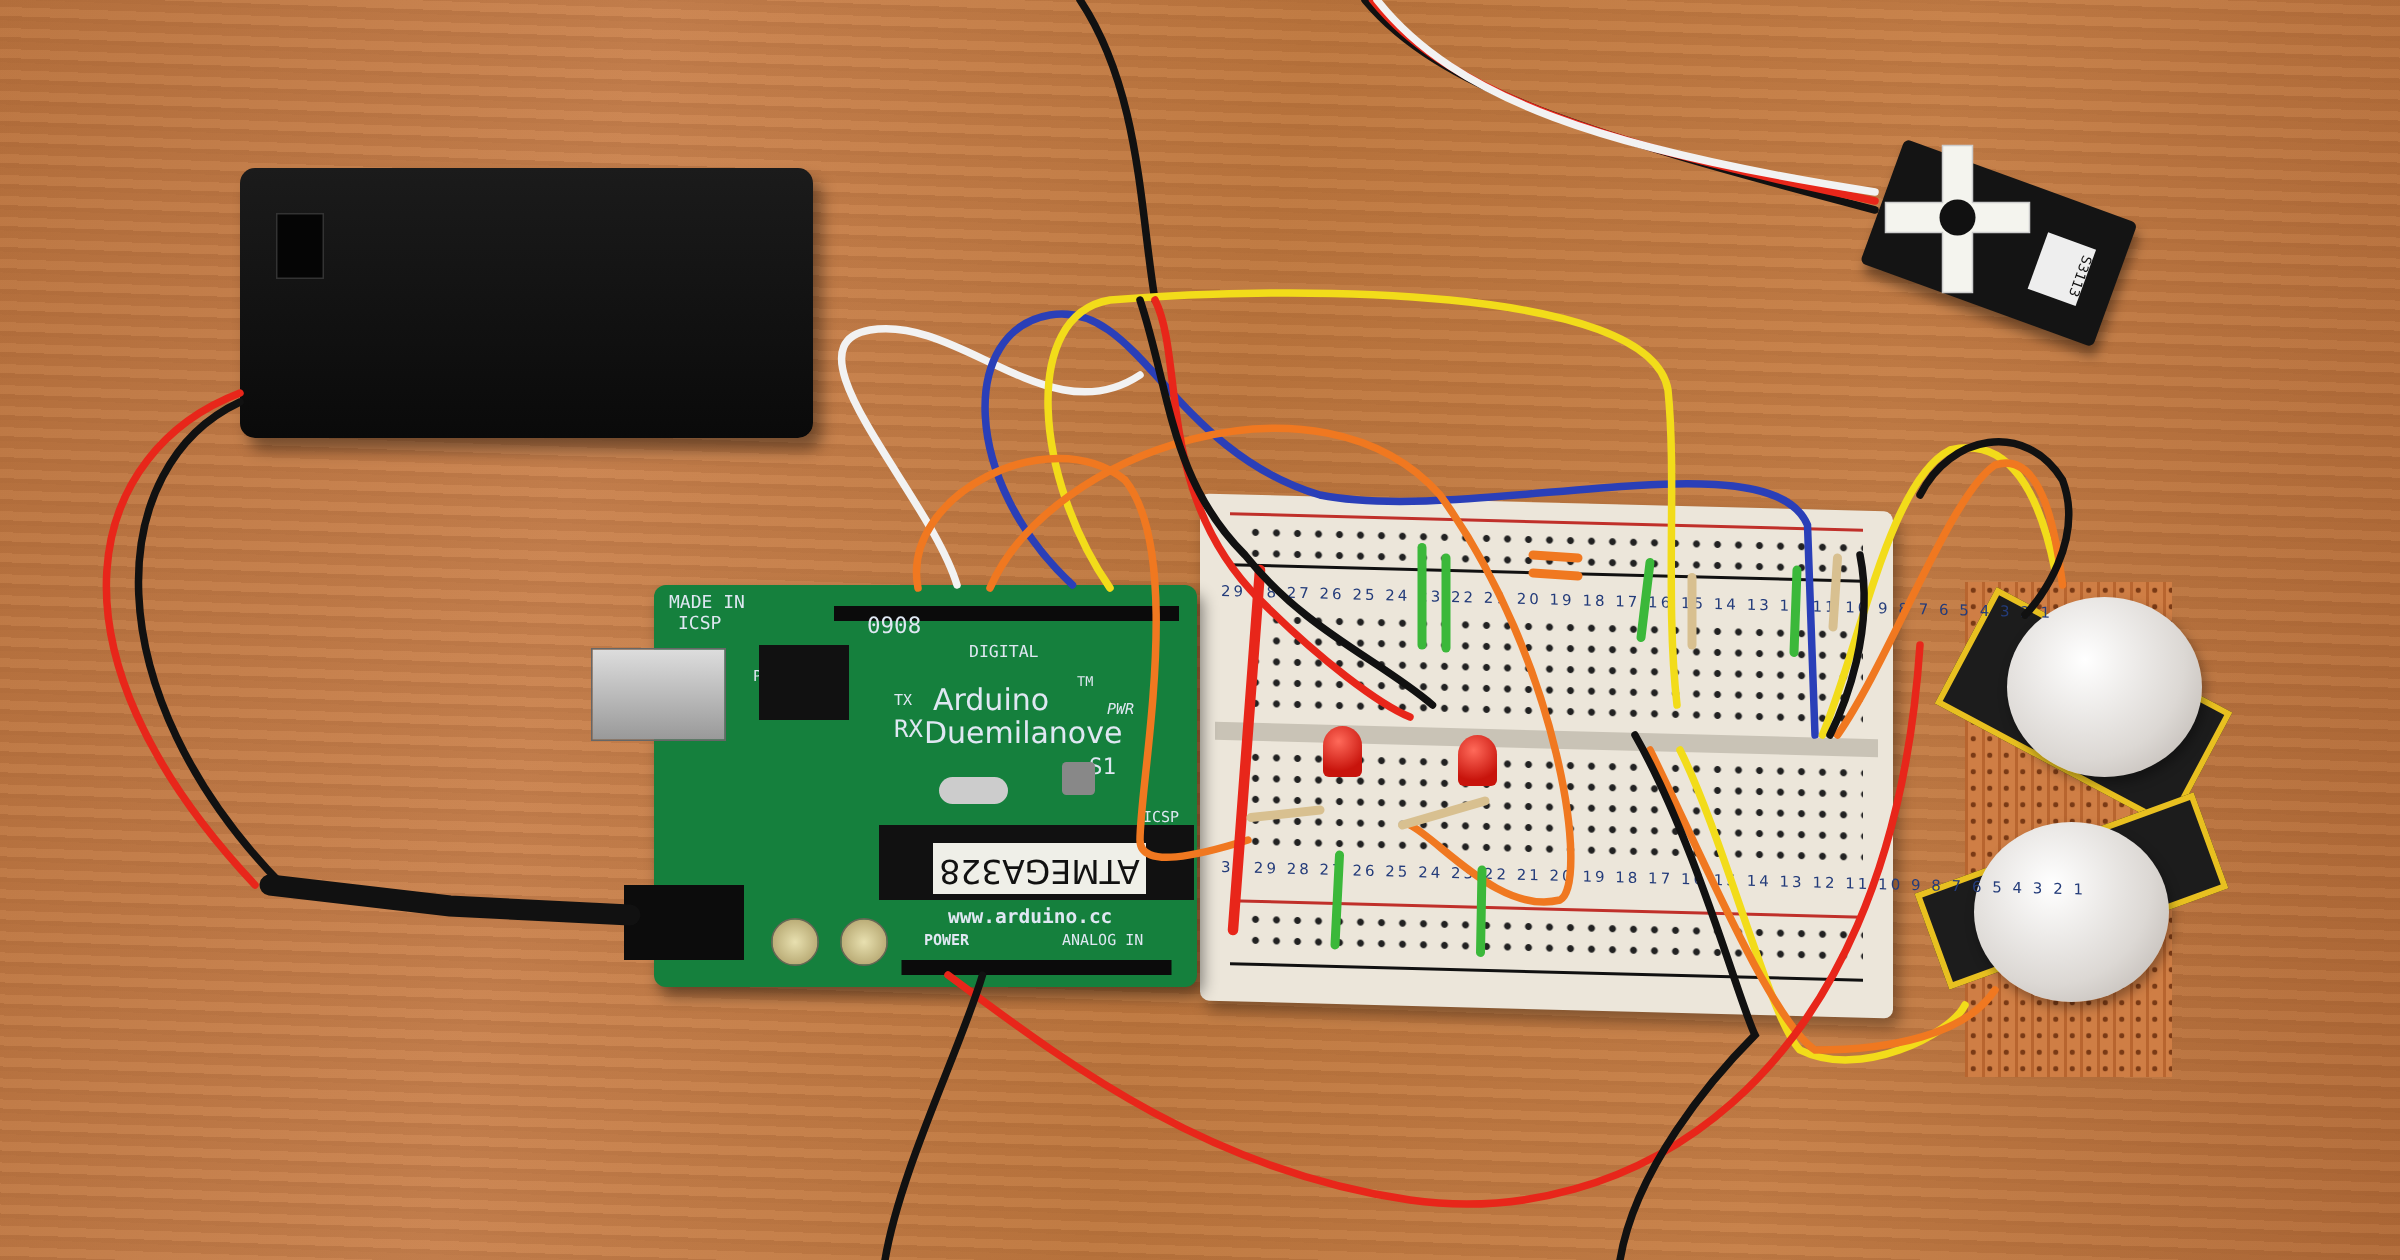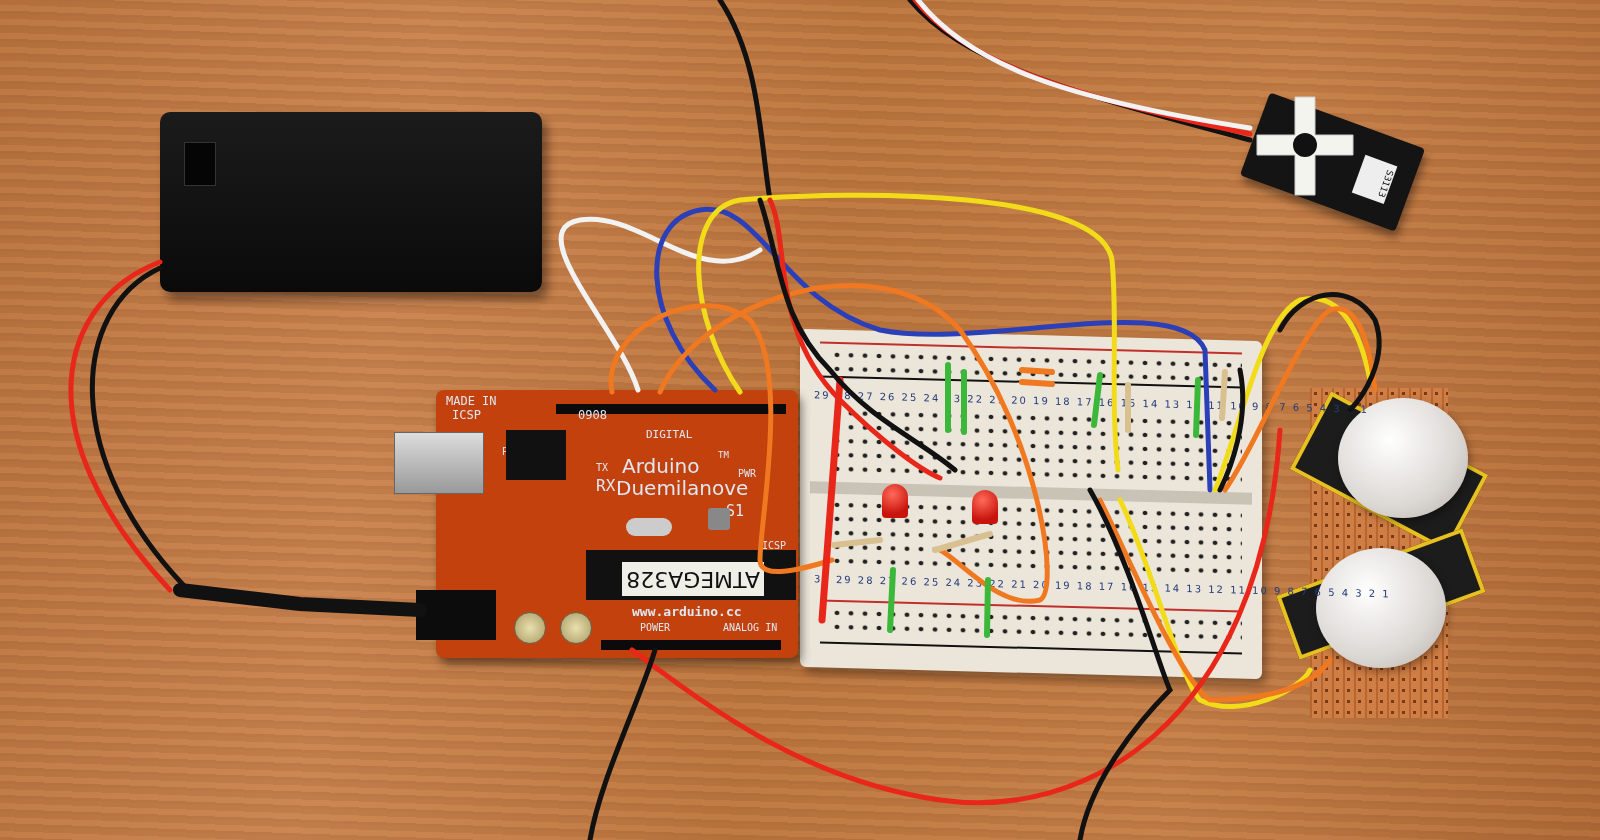--- a/index.html
+++ b/index.html
@@ -6,21 +6,21 @@
   body{width:1600px;height:840px;overflow:hidden;position:relative;
     background:linear-gradient(100deg,#b9733f 0%,#c98350 25%,#bd773f 50%,#c57f48 75%,#b06a38 100%);
     font-family:"DejaVu Sans",sans-serif;}
   .grain{position:absolute;inset:0;
     background:repeating-linear-gradient(2deg,rgba(90,40,10,.10) 0 3px,rgba(255,200,150,.05) 3px 9px,rgba(90,40,10,.07) 9px 14px);}
   .abs{position:absolute;}
   
   .battery{left:160px;top:112px;width:382px;height:180px;background:linear-gradient(180deg,#1b1b1b,#0a0a0a);border-radius:10px;box-shadow:6px 8px 10px rgba(0,0,0,.4);}
   .battery .sw{position:absolute;left:24px;top:30px;width:30px;height:42px;background:#050505;border:1px solid #333;}
   
-  .arduino{left:436px;top:390px;width:362px;height:268px;background:#c2410c;border-radius:8px;box-shadow:4px 6px 10px rgba(0,0,0,.45);color:#dfe7f2;}
+  .arduino{left:436px;top:390px;width:362px;height:268px;background:#15803d;border-radius:8px;box-shadow:4px 6px 10px rgba(0,0,0,.45);color:#dfe7f2;}
   .arduino .txt{position:absolute;white-space:nowrap;font-family:"DejaVu Sans Mono",monospace;}
   .usb{left:-42px;top:42px;width:88px;height:60px;background:linear-gradient(180deg,#ddd,#999);border:1px solid #666;}
   .chip{position:absolute;background:#111;}
   .label328{position:absolute;left:186px;top:172px;width:142px;height:34px;background:#efefe8;color:#111;font-size:22px;line-height:34px;text-align:center;transform:rotate(180deg);font-family:"DejaVu Sans",sans-serif;}
   .cap{position:absolute;width:30px;height:30px;border-radius:50%;background:radial-gradient(circle,#e8e0b0,#a89860);border:1px solid #665;}
   .jack{left:-20px;top:200px;width:80px;height:50px;background:#0c0c0c;}
   .header{position:absolute;height:10px;background:#0b0b0b;}
   
   .bb{left:800px;top:335px;width:462px;height:338px;background:#ece6da;border-radius:6px;box-shadow:4px 6px 10px rgba(0,0,0,.35);
     transform:skewY(1.5deg);}
@@ -79,38 +79,38 @@
 <div class="led" style="left:972px;top:490px;"></div>
 
 <div class="abs arduino">
   <div class="usb abs"></div>
   <div class="jack abs"></div>
   <div class="header" style="left:120px;top:14px;width:230px;"></div>
   <div class="header" style="left:165px;top:250px;width:180px;"></div>
   <span class="txt" style="left:10px;top:4px;font-size:12px;">MADE IN</span>
   <span class="txt" style="left:16px;top:18px;font-size:12px;">ICSP</span>
   <span class="txt" style="left:66px;top:20px;font-size:10px;margin-top:36px;">PH-2A</span>
-  <span class="txt" style="left:94px;top:18px;font-size:12px;padding-left:48px;">0908</span>
+  <span class="txt" style="left:94px;top:18px;font-size:15px;padding-left:48px;">0908</span>
   <span class="txt" style="left:210px;top:38px;font-size:11px;">DIGITAL</span>
   <span class="txt" style="left:160px;top:72px;font-size:10px;">TX</span>
   <span class="txt" style="left:160px;top:86px;font-size:16px;">RX</span>
   <span class="txt" style="left:186px;top:64px;font-size:20px;font-family:'DejaVu Sans',sans-serif;">Arduino</span>
   <span class="txt" style="left:282px;top:60px;font-size:9px;">TM</span>
-  <span class="txt" style="left:302px;top:78px;font-size:10px;">PWR</span>
+  <span class="txt" style="left:302px;top:78px;font-size:10px;font-style:italic;">PWR</span>
   <span class="txt" style="left:180px;top:86px;font-size:20px;font-family:'DejaVu Sans',sans-serif;">Duemilanove</span>
   <span class="txt" style="left:290px;top:112px;font-size:15px;">S1</span>
   <span class="txt" style="left:326px;top:150px;font-size:10px;text-align:center;">ICSP</span>
   <div class="chip" style="left:70px;top:40px;width:60px;height:50px;"></div>
   <div class="chip" style="left:150px;top:160px;width:210px;height:50px;"></div>
   <div class="label328">ATMEGA328</div>
   <div style="position:absolute;left:272px;top:118px;width:22px;height:22px;background:#888;border-radius:3px;"></div>
   <div style="position:absolute;left:190px;top:128px;width:46px;height:18px;background:#ccc;border-radius:9px;"></div>
   <span class="txt" style="left:196px;top:214px;font-size:13px;font-weight:bold;">www.arduino.cc</span>
-  <span class="txt" style="left:204px;top:232px;font-size:10px;">POWER</span>
-  <span class="txt" style="left:272px;top:232px;font-size:10px;margin-left:15px;">ANALOG IN</span>
+  <span class="txt" style="left:180px;top:232px;font-size:10px;font-weight:bold;">POWER</span>
+  <span class="txt" style="left:272px;top:232px;font-size:10px;">ANALOG IN</span>
   <div class="cap" style="left:78px;top:222px;"></div>
   <div class="cap" style="left:124px;top:222px;"></div>
 </div>
 
 <svg class="wires" width="1600" height="840">
   <g fill="none" stroke-width="5" stroke-linecap="round">
 
     <path d="M160 262 C60 300 20 430 170 590" stroke="#e8261a"></path>
     <path d="M160 268 C70 310 60 460 190 592" stroke="#111"></path>
     <path d="M180 590 L300 604 L420 610" stroke="#111" stroke-width="14"></path>

